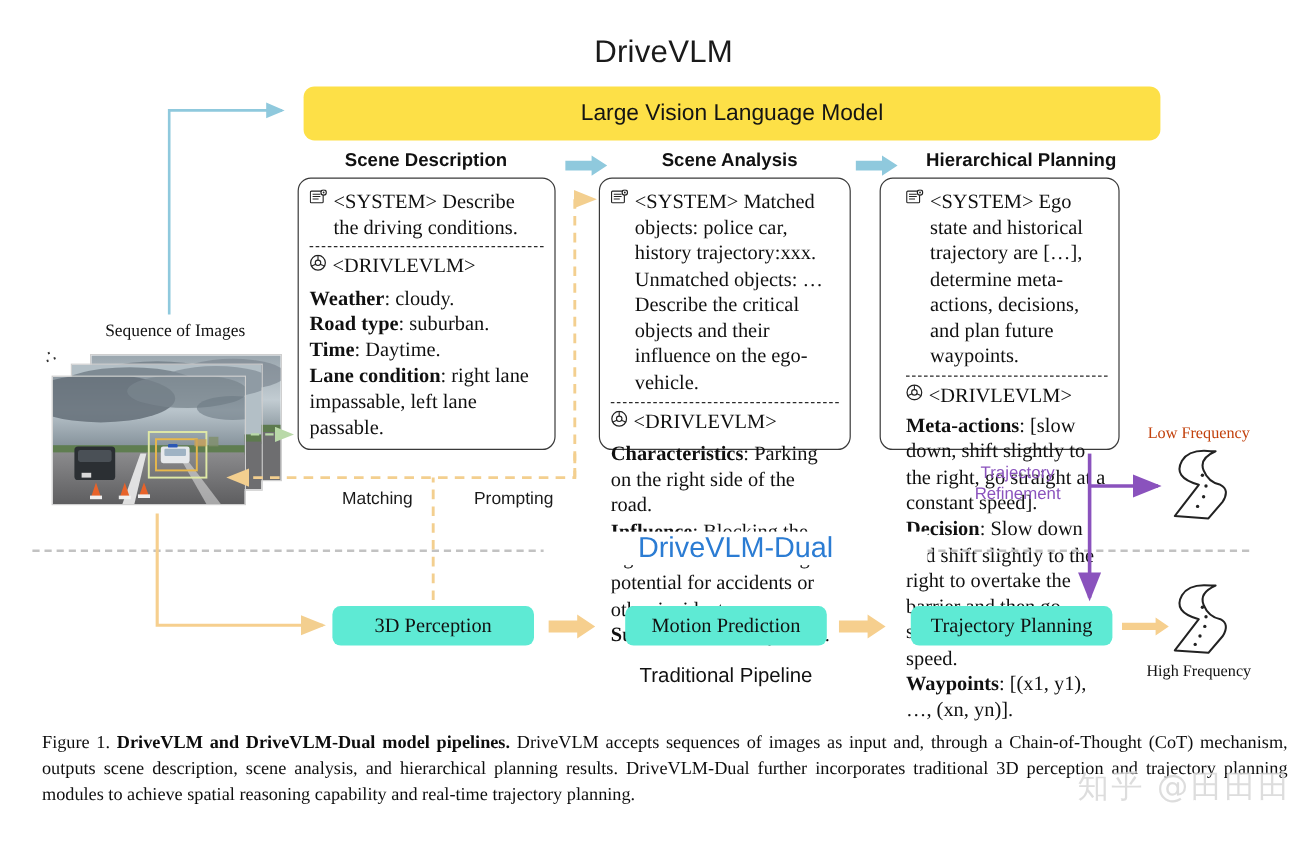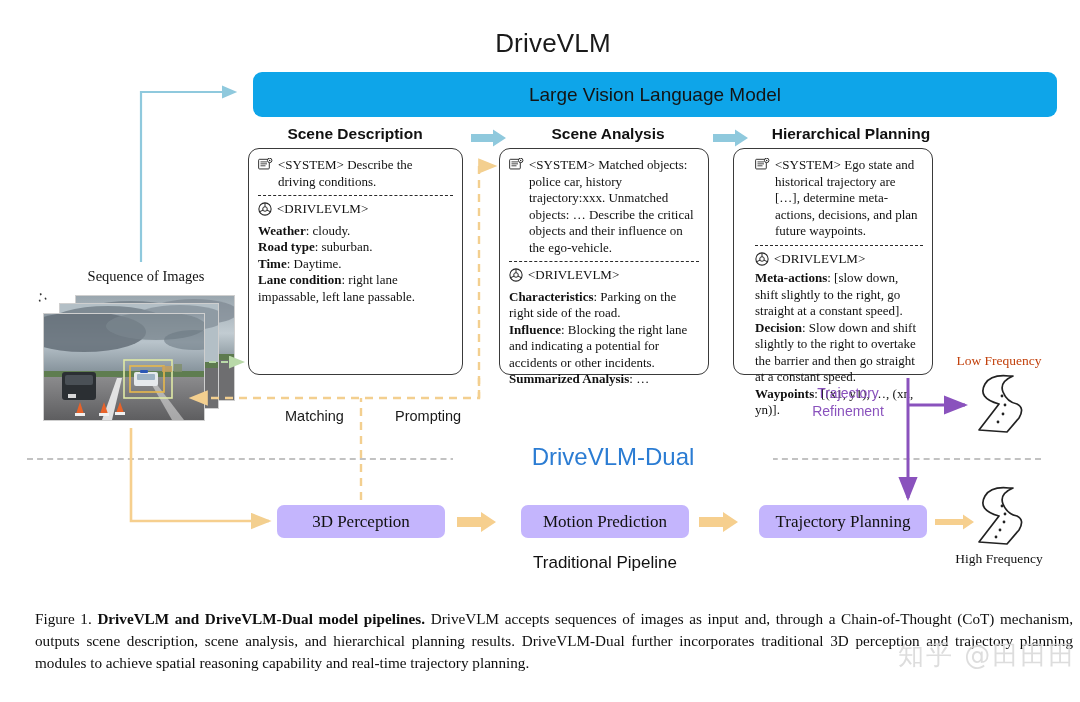--- a/index.html
+++ b/index.html
@@ -11,22 +11,22 @@
   .fig{position:absolute;left:0;top:0;width:1080px;height:702px;margin-left:13px;}
 
   
   #main-title{
     position:absolute;left:0;top:28px;width:1080px;text-align:center;
     font-size:26px;color:#1a1a1a;letter-spacing:.2px;
   }
 
   
   #lvlm-banner{
-    position:absolute;left:240px;top:72px;width:804px;height:45px;
-    background:#0ea5e9;border-radius:9px;
+    position:absolute;left:240px;top:72px;width:714px;height:45px;
+    background:#fde047;border-radius:9px;
     display:flex;align-items:center;justify-content:center;
     font-size:19px;color:#141414;
   }
 
   
   .col-head{
     position:absolute;top:125px;font-size:15.5px;font-weight:bold;color:#111;
     text-align:center;
   }
   #head-scene-description{left:252px;width:180px;}
@@ -40,21 +40,21 @@
   
   .panel{
     position:absolute;background:#fff;border:1.4px solid #3a3a3a;border-radius:11px;
     box-sizing:border-box;
   }
   #panel-scene-description{left:235px;top:148px;width:215px;height:227px;}
   #panel-scene-analysis{left:486px;top:148px;width:210px;height:227px;}
   #panel-hierarchical-planning{left:720px;top:148px;width:200px;height:227px;padding-left:12px;}
 
   .panel-inner{padding:8px 9px 6px 9px;}
-  .sys-block,.vlm-block{font-family:"Liberation Serif", serif;font-size:13px;line-height:1.27;color:#101010;}
+  .sys-block,.vlm-block{font-family:"Liberation Serif", serif;font-size:17px;line-height:1.27;color:#101010;}
   .panel-divider{
     border-top:1.6px dashed #2a2a2a;margin:5px 0 5px 0;height:0;
   }
   .row-ico{display:flex;align-items:flex-start;gap:5px;}
   .tag{white-space:nowrap;}
   b{font-weight:bold;}
 
   
   .sys-icon{flex:0 0 auto;width:15px;height:13px;position:relative;top:1px;}
   .vlm-icon{flex:0 0 auto;width:14px;height:14px;position:relative;top:1px;}
@@ -97,21 +97,21 @@
   #dual-title{
     position:absolute;left:440px;top:443px;width:320px;text-align:center;
     font-size:24px;color:#2b7cd3;background:#fff;
   }
   .dash-seg{position:absolute;top:458px;height:0;border-top:2.5px dashed #c2c2c2;}
   #dash-left{left:14px;width:480px;}
   #dash-right{left:698px;width:330px;}
 
   
   .pipe-box{
-    position:absolute;height:33px;background:#c4b5fd;border-radius:7px;
+    position:absolute;height:33px;background:#5eead4;border-radius:7px;
     display:flex;align-items:center;justify-content:center;
     font-family:"Liberation Serif", serif;font-size:17px;color:#111;
   }
   #box-3d-perception{left:264px;top:505px;width:168px;}
   #box-motion-prediction{left:508px;top:505px;width:168px;}
   #box-trajectory-planning{left:746px;top:505px;width:168px;}
 
   .pipe-arrow{position:absolute;top:511px;width:40px;height:22px;}
   #pipe-arrow-1{left:444px;}
   #pipe-arrow-2{left:686px;}

